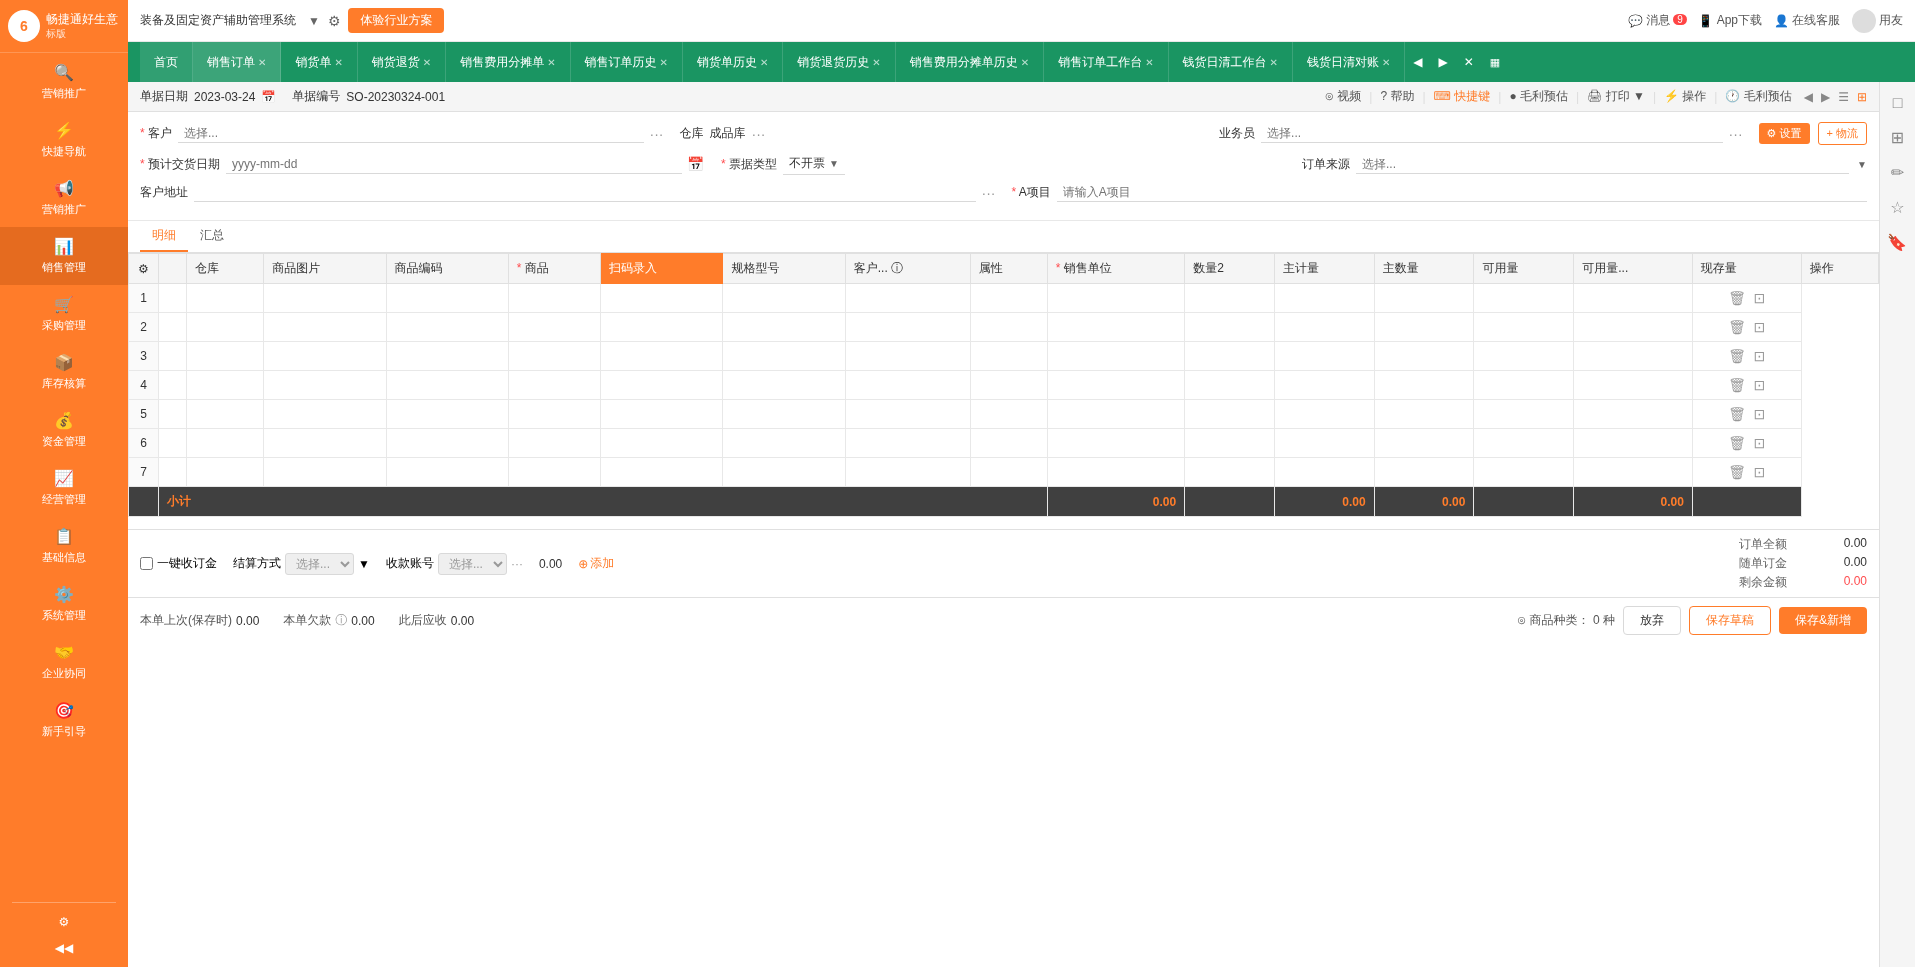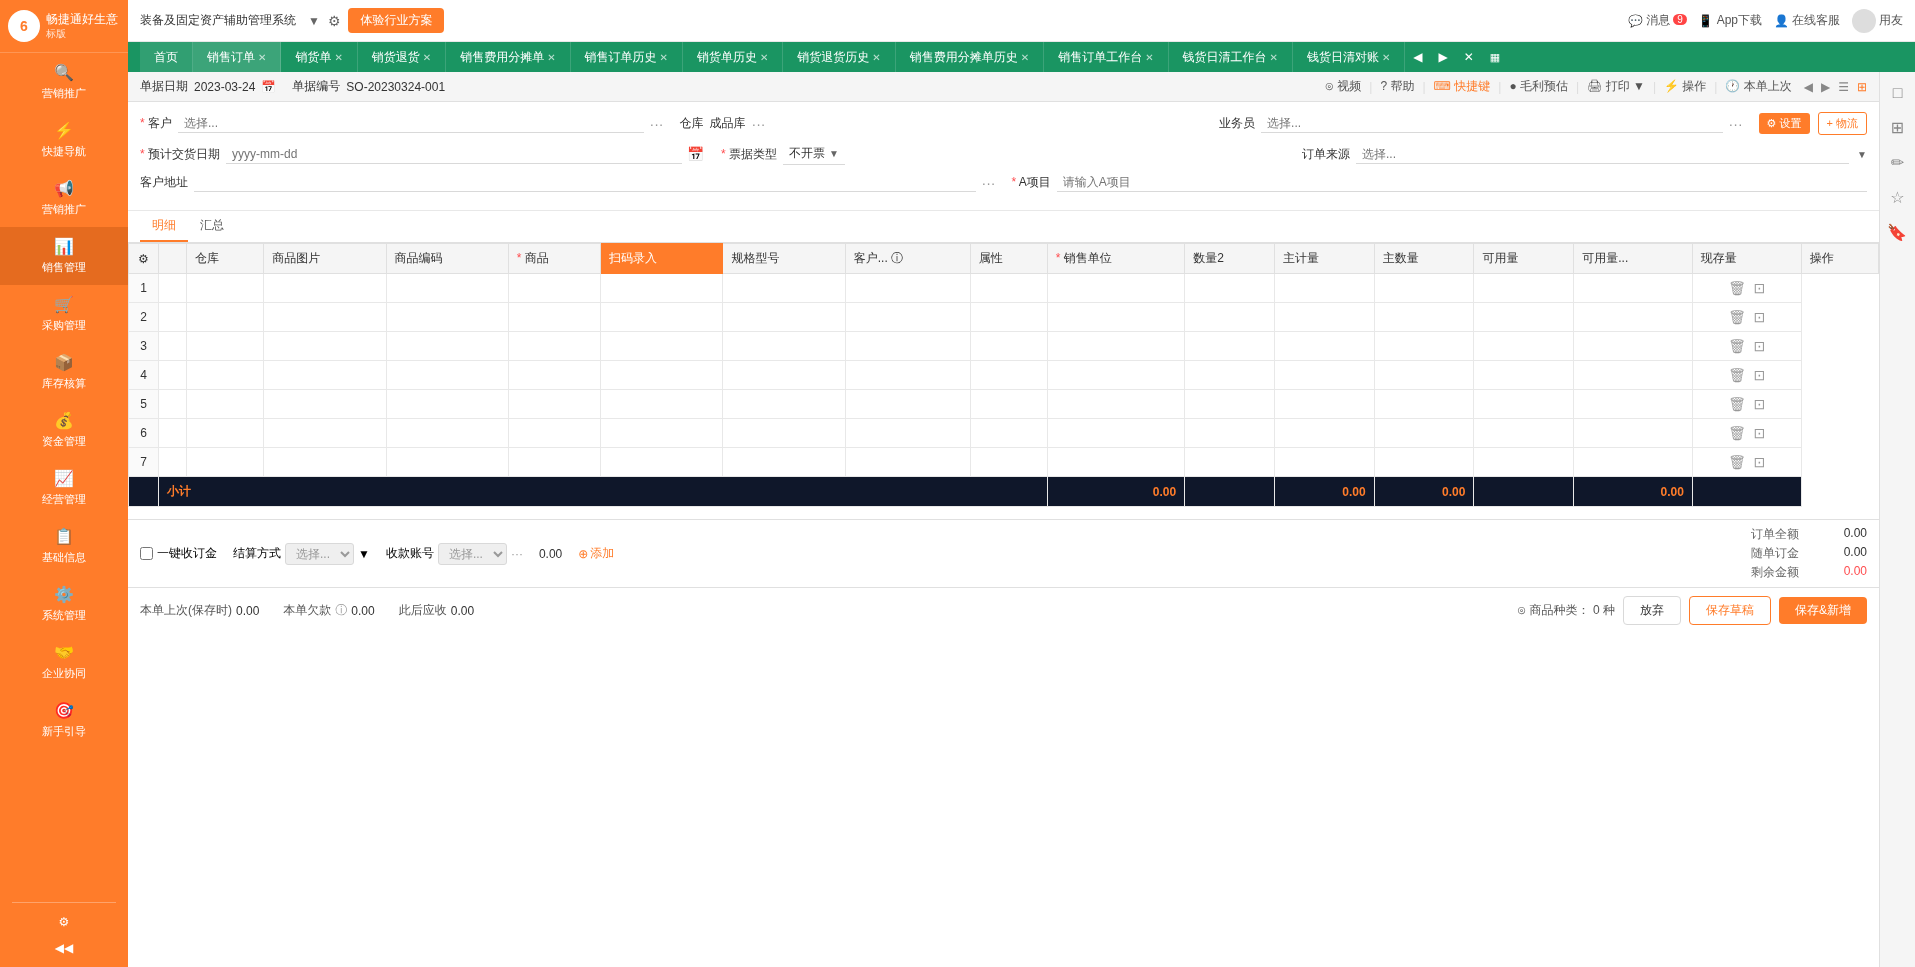--- a/index.html
+++ b/index.html
@@ -66,21 +66,21 @@
 
     
     .table-wrapper { overflow-x: auto; }
     .data-table { width: 100%; border-collapse: collapse; font-size: 12px; min-width: 1300px; }
     .data-table th { background: #f5f5f5; padding: 6px 8px; text-align: left; border: 1px solid #e0e0e0; white-space: nowrap; color: #333; font-weight: 500; }
     .data-table td { padding: 6px 8px; border: 1px solid #e8e8e8; color: #333; }
     .th-required::before { content: '* '; color: #ff4d4f; }
     .row-action-btn { background: none; border: none; cursor: pointer; color: #999; font-size: 14px; padding: 0 2px; }
 
     
-    .summary-row td { background: #0f172a; font-weight: 500; }
+    .summary-row td { background: #404040; font-weight: 500; }
 
     
     .bottom-bar { padding: 6px 12px; display: flex; align-items: center; gap: 16px; border-top: 1px solid #e0e0e0; background: #fff; }
     .checkbox-group { display: flex; align-items: center; gap: 4px; }
     .checkout-field { display: flex; align-items: center; gap: 4px; }
     .checkout-select { border: 1px solid #d9d9d9; border-radius: 3px; padding: 2px 6px; color: #999; cursor: pointer; }
     .add-btn { color: #ff7c2a; cursor: pointer; display: flex; align-items: center; gap: 2px; }
 
     
     .footer { padding: 8px 12px; display: flex; align-items: center; background: #fff; border-top: 1px solid #e0e0e0; flex-shrink: 0; }
@@ -98,27 +98,27 @@
     .right-panel-icon { color: #888; cursor: pointer; font-size: 16px; padding: 4px; }
 
     
     .hscroll { height: 12px; overflow-x: auto; overflow-y: hidden; }
     .hscroll-inner { height: 1px; width: 2000px; }
 
     
     .row-num { text-align: center; color: #666; background: #fafafa; }
 
     .checkout-amount { color: #333; }
-    .totals-row { display: flex; gap: 8px; }
+    .totals-row { display: flex; gap: 20px; }
     .totals-label { color: #666; }
     .totals-val { color: #333; min-width: 60px; text-align: right; }
     .totals-val.red { color: #ff4d4f; }
 
     
-    .green-topbar { height: 30px; background: #1a9562; display: flex; align-items: center; padding: 0 12px; gap: 0; flex-shrink: 0; }
+    .green-topbar { height: 40px; background: #1a9562; display: flex; align-items: center; padding: 0 12px; gap: 0; flex-shrink: 0; }
     .green-nav-item { padding: 0 14px; height: 100%; display: flex; align-items: center; color: #fff; cursor: pointer; white-space: nowrap; font-size: 13px; border-right: 1px solid rgba(255,255,255,0.15); }
     .green-nav-item.home { background: rgba(255,255,255,0.1); }
     .tab-x { font-size: 10px; margin-left: 3px; opacity: 0.7; }
     .nav-arrow { padding: 0 8px; height: 100%; display: flex; align-items: center; color: #fff; cursor: pointer; }
 
     
     .sidebar-divider { height: 1px; background: rgba(255,255,255,0.3); margin: 4px 8px; }
   </style>
 </head>
 <body>
@@ -295,21 +295,21 @@
           <span class="header-action">? 帮助</span>
           <span class="action-divider">|</span>
           <span class="header-action orange">⌨ 快捷键</span>
           <span class="action-divider">|</span>
           <span class="header-action">● 毛利预估</span>
           <span class="action-divider">|</span>
           <span class="header-action">🖨 打印 ▼</span>
           <span class="action-divider">|</span>
           <span class="header-action">⚡ 操作</span>
           <span class="action-divider">|</span>
-          <span class="header-action">🕐 本单上次</span>
+          <span class="header-action">🕐 毛利预估</span>
           <span style="color:#888;cursor:pointer;margin-left:4px;">◀</span>
           <span style="color:#888;cursor:pointer;">▶</span>
           <span style="color:#888;cursor:pointer;">☰</span>
           <span style="color:#ff7c2a;cursor:pointer;">⊞</span>
         </div>
       </div>
 
       <div class="form-area">
 
         <div class="form-row">

